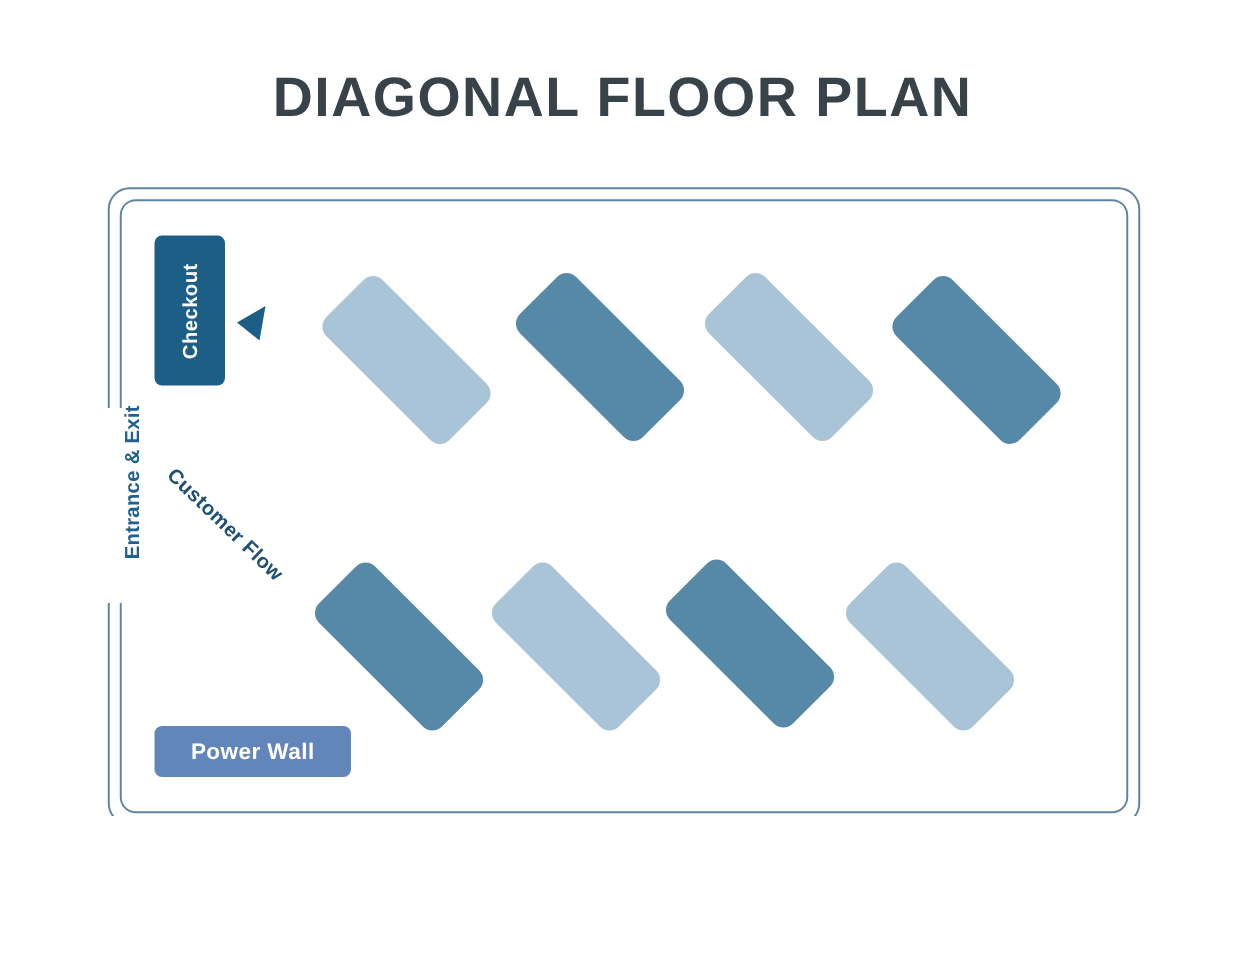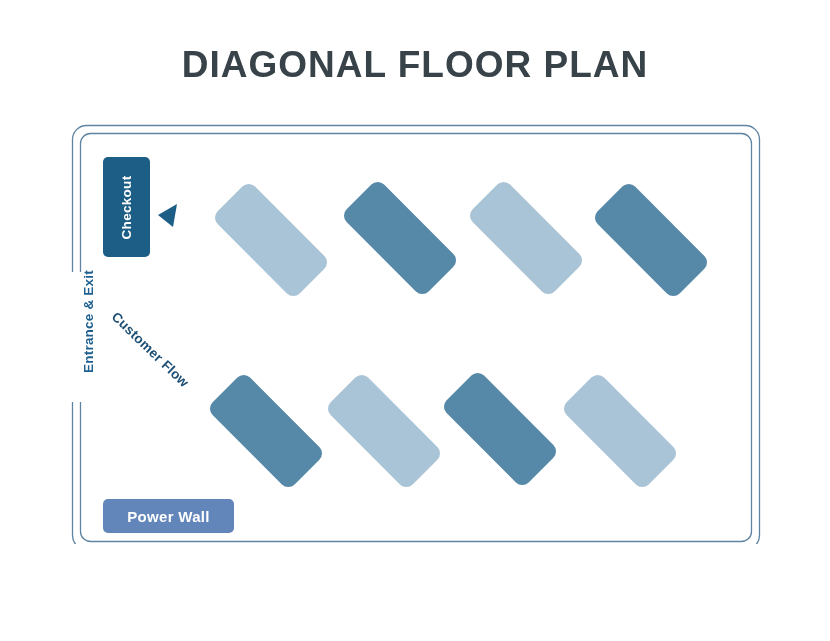--- a/index.html
+++ b/index.html
@@ -29,21 +29,21 @@
     transform:rotate(-90deg);white-space:nowrap;color:#1e6090;
     font-size:13.5px;font-weight:bold;letter-spacing:.2px;
   }
   .customer-flow-label{
     position:absolute;left:119px;top:309px;
     transform-origin:0 0;transform:rotate(44deg);
     white-space:nowrap;color:#1d4e74;font-size:13.5px;font-weight:bold;
     letter-spacing:.3px;
   }
   .power-wall{
-    position:absolute;left:103px;top:499px;width:131px;height:34px;
+    position:absolute;left:103px;top:484px;width:131px;height:34px;
     background:#6286b9;border-radius:5px;
     display:flex;align-items:center;justify-content:center;
   }
   .power-wall .ptext{
     color:#ffffff;font-size:15px;font-weight:bold;letter-spacing:.3px;
   }
 </style>
 </head>
 <body>
 

